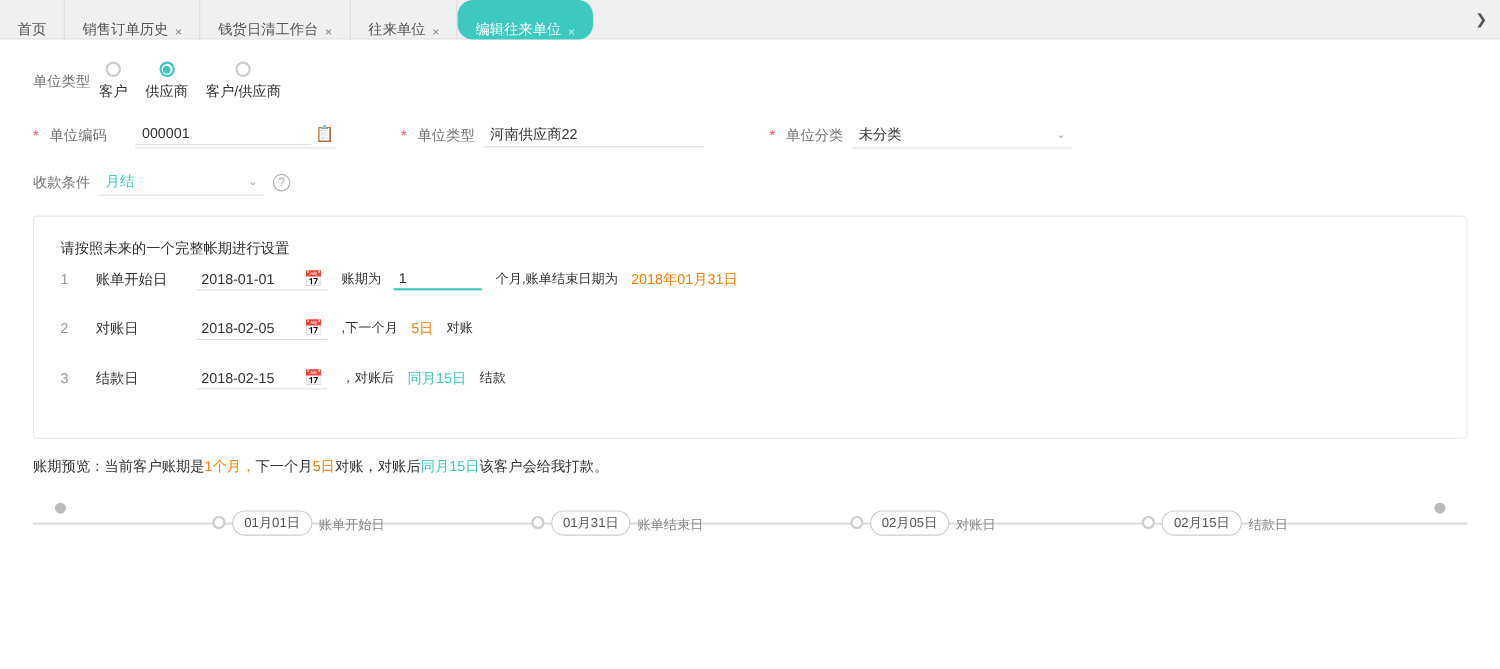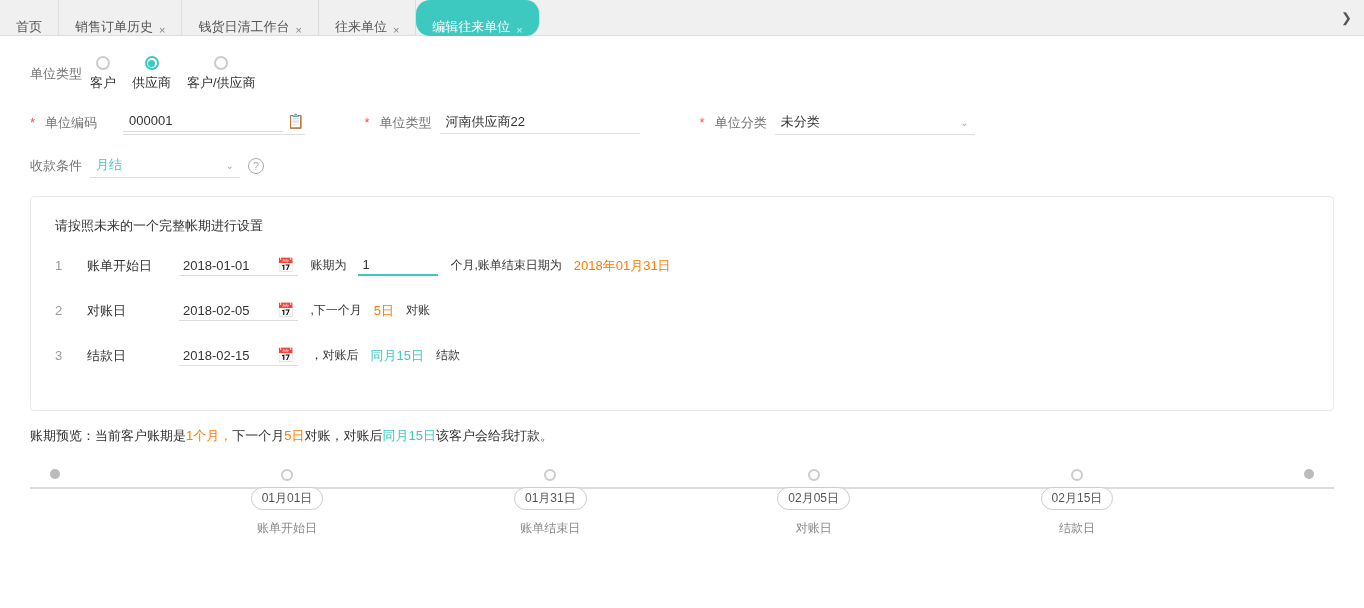--- a/index.html
+++ b/index.html
@@ -180,21 +180,21 @@
     
     .box-section {
       border: 1px solid #e8e8e8;
       border-radius: 4px;
       padding: 20px 24px;
       margin-bottom: 16px;
     }
     .box-title {
       font-size: 13px;
       color: #333;
-      margin-bottom: 20px;
+      margin-bottom: 8px;
     }
 
     
     .setting-row {
       display: flex;
       align-items: center;
       margin-bottom: 24px;
       gap: 12px;
     }
     .row-num {
@@ -265,21 +265,20 @@
     }
     .timeline-nodes {
       display: flex;
       justify-content: space-between;
       width: 100%;
       position: relative;
       z-index: 1;
     }
     .timeline-node {
       display: flex;
-      flex-direction: column;
       align-items: center;
       gap: 6px;
     }
     .node-circle {
       width: 12px;
       height: 12px;
       border-radius: 50%;
       border: 2px solid #ccc;
       background: #fff;
     }

